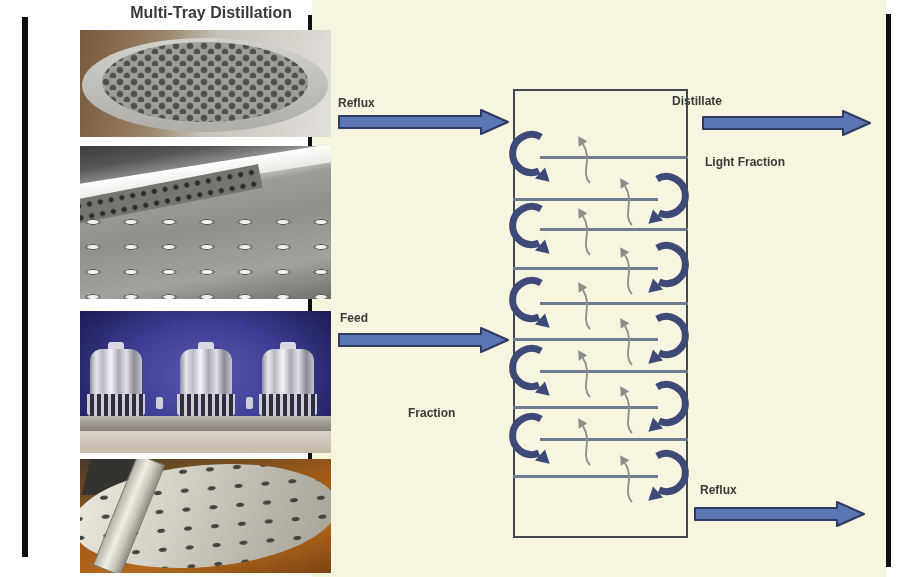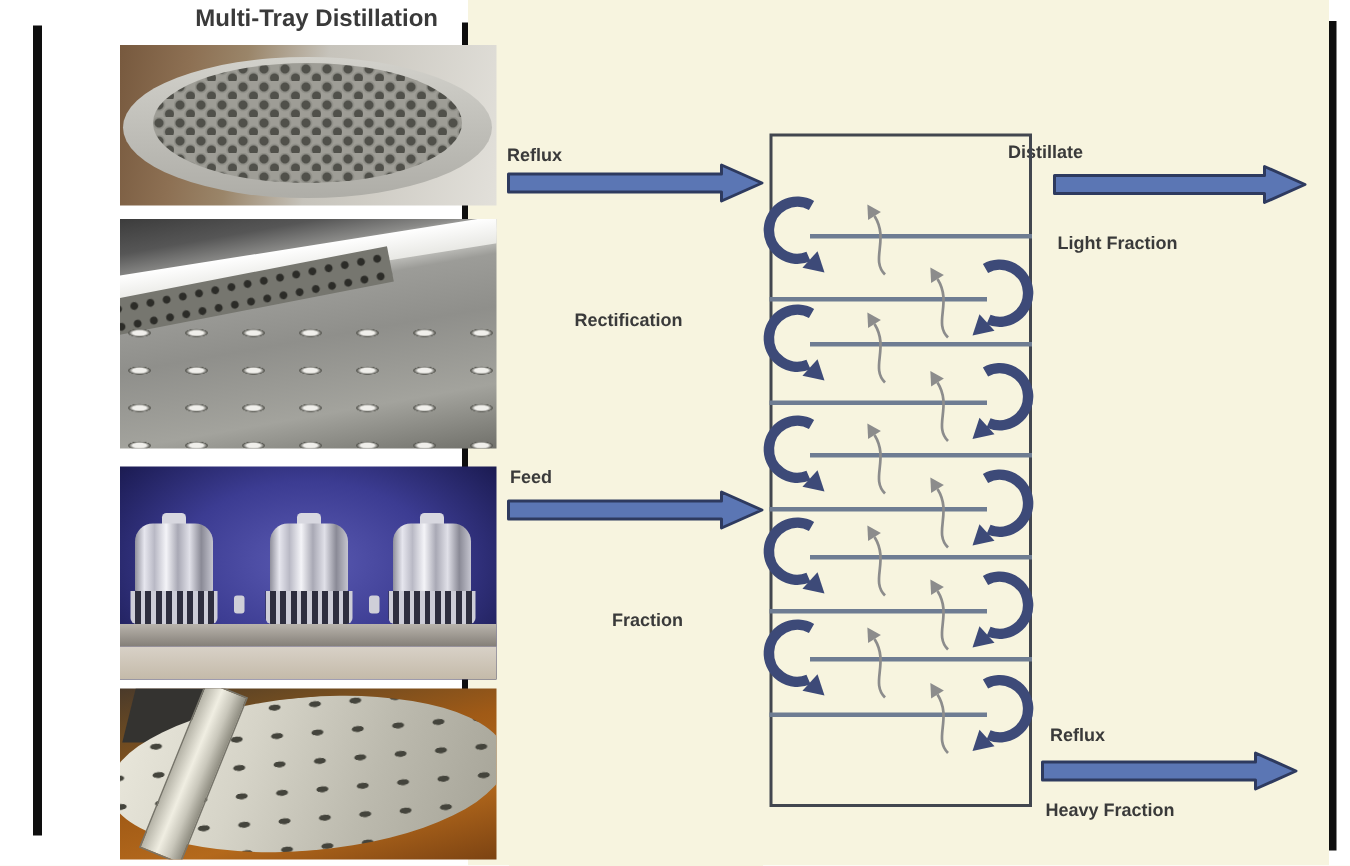--- a/index.html
+++ b/index.html
@@ -127,27 +127,25 @@
     <div class="p4-disc"></div>
     <div class="p4-channel"></div>
   </figure>
 
   <div id="diagram-title">
     <div>Multi-Tray Distillation</div>
     <div>- Fractionation Tower</div>
   </div>
 
   <span class="lbl" id="lbl-reflux">Reflux</span>
-  <span class="lbl" id="lbl-rectification">Rectification</span>
   <span class="lbl" id="lbl-feed">Feed</span>
   <span class="lbl" id="lbl-stripping">Fraction</span>
   <span class="lbl" id="lbl-distillate">Distillate</span>
   <span class="lbl" id="lbl-light-fraction">Light Fraction</span>
   <span class="lbl" id="lbl-bottoms">Reflux</span>
-  <span class="lbl" id="lbl-heavy-fraction">Heavy Fraction</span>
 
   <div class="abs" id="tower"></div>
 
   <div class="abs" id="tower-layer" style="left:0;top:0;width:900px;height:577px">
       <div class="tray-line" style="left: 540px; width: 148px; top: 156px;"></div>
       <svg width="32" height="56" viewBox="0 0 32 56" class="abs" style="left: 514px; top: 129px;">
         <path d="M 27 8 A 19 19 0 1 0 25 42" stroke="#3d4a78" stroke-width="7" fill="none"></path>
         <polygon points="0,-7.5 13,0 0,7.5" transform="translate(26,44) rotate(42)" fill="#3d4a78"></polygon>
       </svg>
       <svg width="36" height="52" viewBox="0 0 36 52" class="abs" style="left: 565px; top: 133px;">

